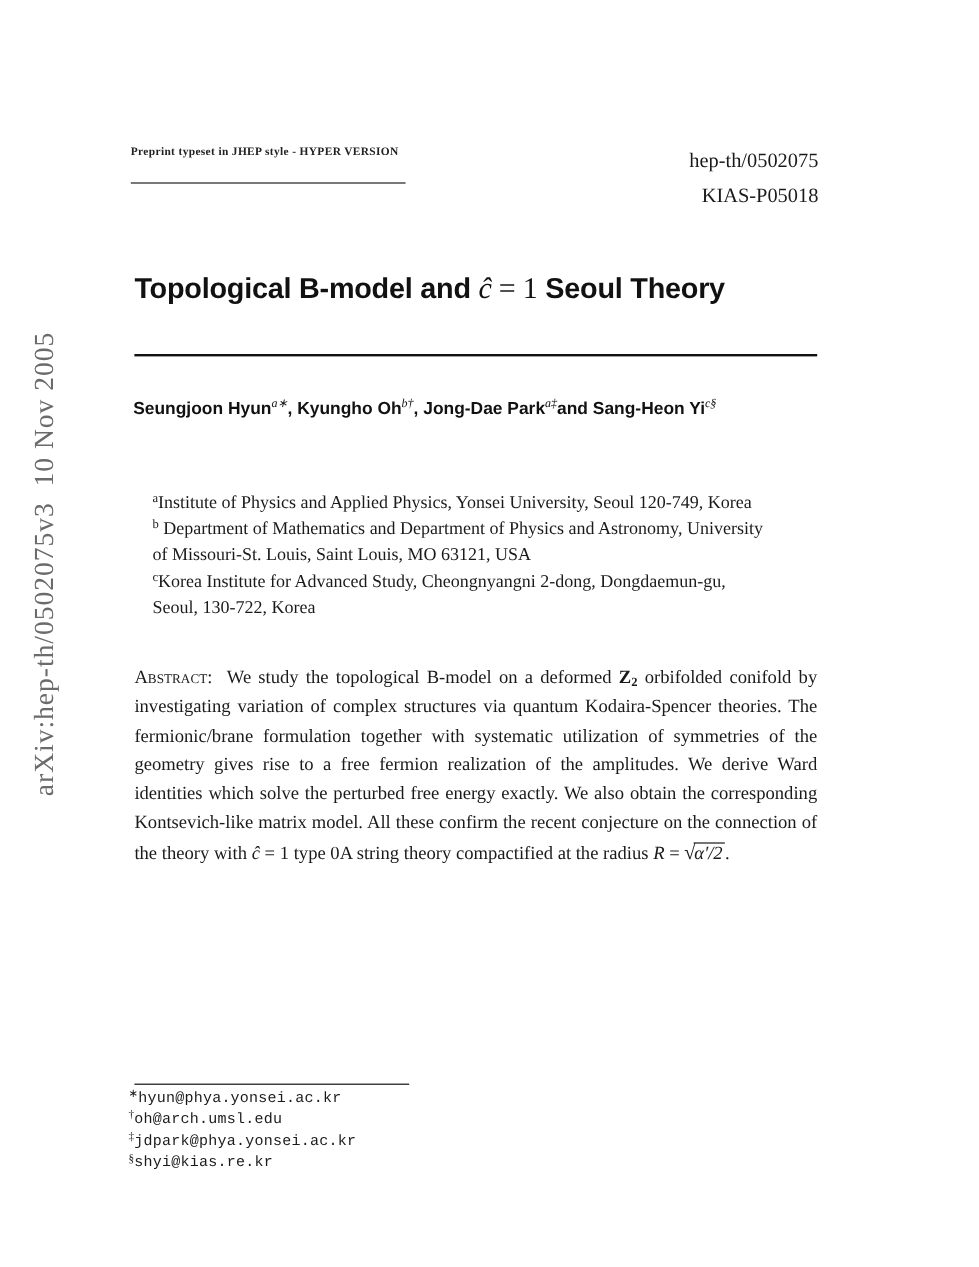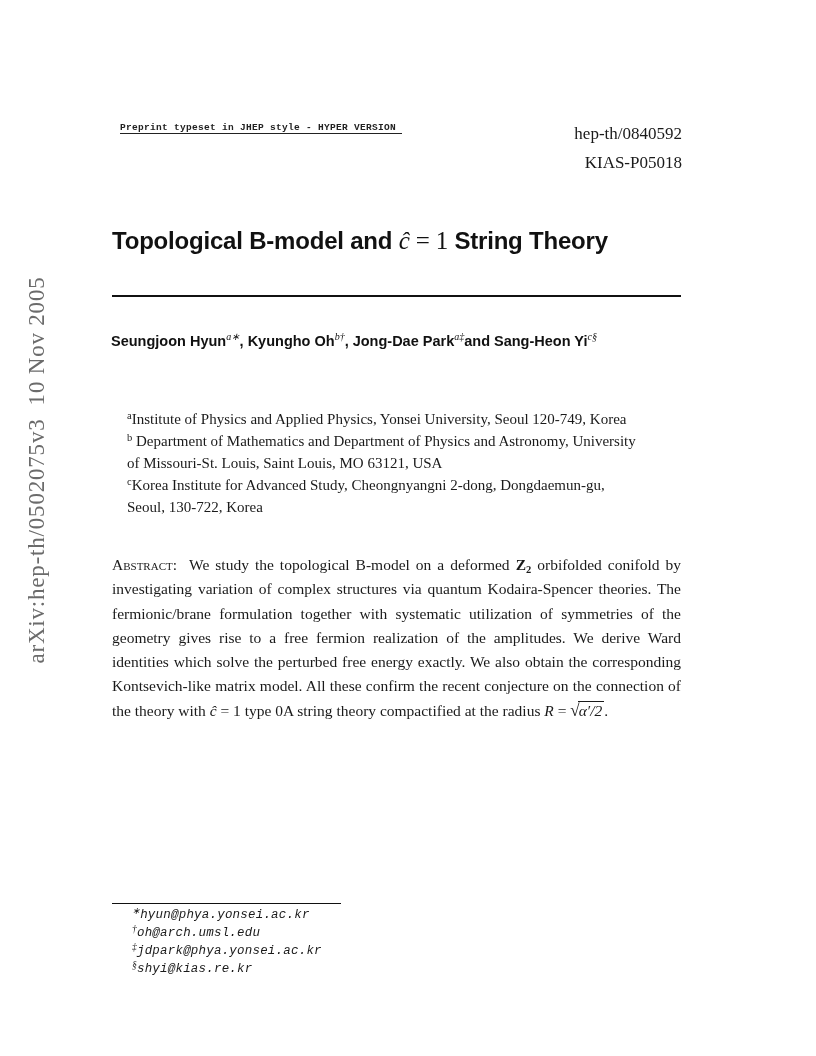--- a/index.html
+++ b/index.html
@@ -21,28 +21,28 @@
     font-family: "Liberation Serif", serif;
     font-size: 23px;
     letter-spacing: 0.8px;
     color: #6b6b6b;
     white-space: pre;
   }
 
   
   .preprint-note {
     position: absolute;
-    left: 120px; top: 122px;
-    font-family: Liberation Mono, monospace;
+    left: 109px; top: 122px;
+    font-family: Liberation Serif, serif;
     font-weight: bold;
     font-size: 9.5px;
     letter-spacing: 0.3px;
     color: #222222;
     border-bottom: 1px solid #222222;
-    padding: 0 6px 0 0;
+    padding: 0 6px 20px 0;
   }
   .report-ids {
     position: absolute;
     right: 134px; top: 119px;
     text-align: right;
     font-size: 17px;
     line-height: 29px;
   }
 
   
@@ -138,23 +138,22 @@
 
   
   .foot-rule {
     position: absolute;
     left: 112px; top: 903px;
     width: 229px; height: 1.2px;
     background: #111111;
   }
   .footnotes {
     position: absolute;
-    left: 125px; top: 906px;
+    left: 100px; top: 906px;
     width: 400px;
-    font-style: italic;
   }
   .fn {
     padding-left: 13px;
     font-family: "Liberation Mono", monospace;
     font-size: 12.5px;
     line-height: 18px;
     letter-spacing: 0.2px;
   }
   .fn sup {
     font-family: "Liberation Serif", serif;
@@ -167,25 +166,25 @@
 </head>
 <body>
 
 <div class="page">
 
   <div class="arxiv-watermark">arXiv:hep-th/0502075v3  10 Nov 2005</div>
 
   <div class="preprint-note">Preprint typeset in JHEP style - HYPER VERSION</div>
 
   <div class="report-ids">
-    <div>hep-th/0840592</div>
+    <div>hep-th/0502075</div>
     <div>KIAS-P05018</div>
   </div>
 
-  <h1 class="title"><span>Topological B-model and </span><span class="tmath"><i>ĉ</i><span> = 1</span></span><span> String Theory</span></h1>
+  <h1 class="title"><span>Topological B-model and </span><span class="tmath"><i>ĉ</i><span> = 1</span></span><span> Seoul Theory</span></h1>
 
   <div class="title-rule"></div>
 
   <div class="authors"><span><span>Seungjoon Hyun</span><sup>a∗</sup></span><span><span>, Kyungho Oh</span><sup>b†</sup></span><span><span>, Jong-Dae Park</span><sup>a‡</sup></span><span><span>and Sang-Heon Yi</span><sup>c§</sup></span></div>
 
   <div class="affils">
     <div class="affil"><sup>a</sup><span>Institute of Physics and Applied Physics, Yonsei University, Seoul 120-749, Korea</span></div>
     <div class="affil"><sup>b</sup><span> Department of Mathematics and Department of Physics and Astronomy, University of Missouri-St. Louis, Saint Louis, MO 63121, USA</span></div>
     <div class="affil"><sup>c</sup><span>Korea Institute for Advanced Study, Cheongnyangni 2-dong, Dongdaemun-gu, Seoul, 130-722, Korea</span></div>
   </div>

